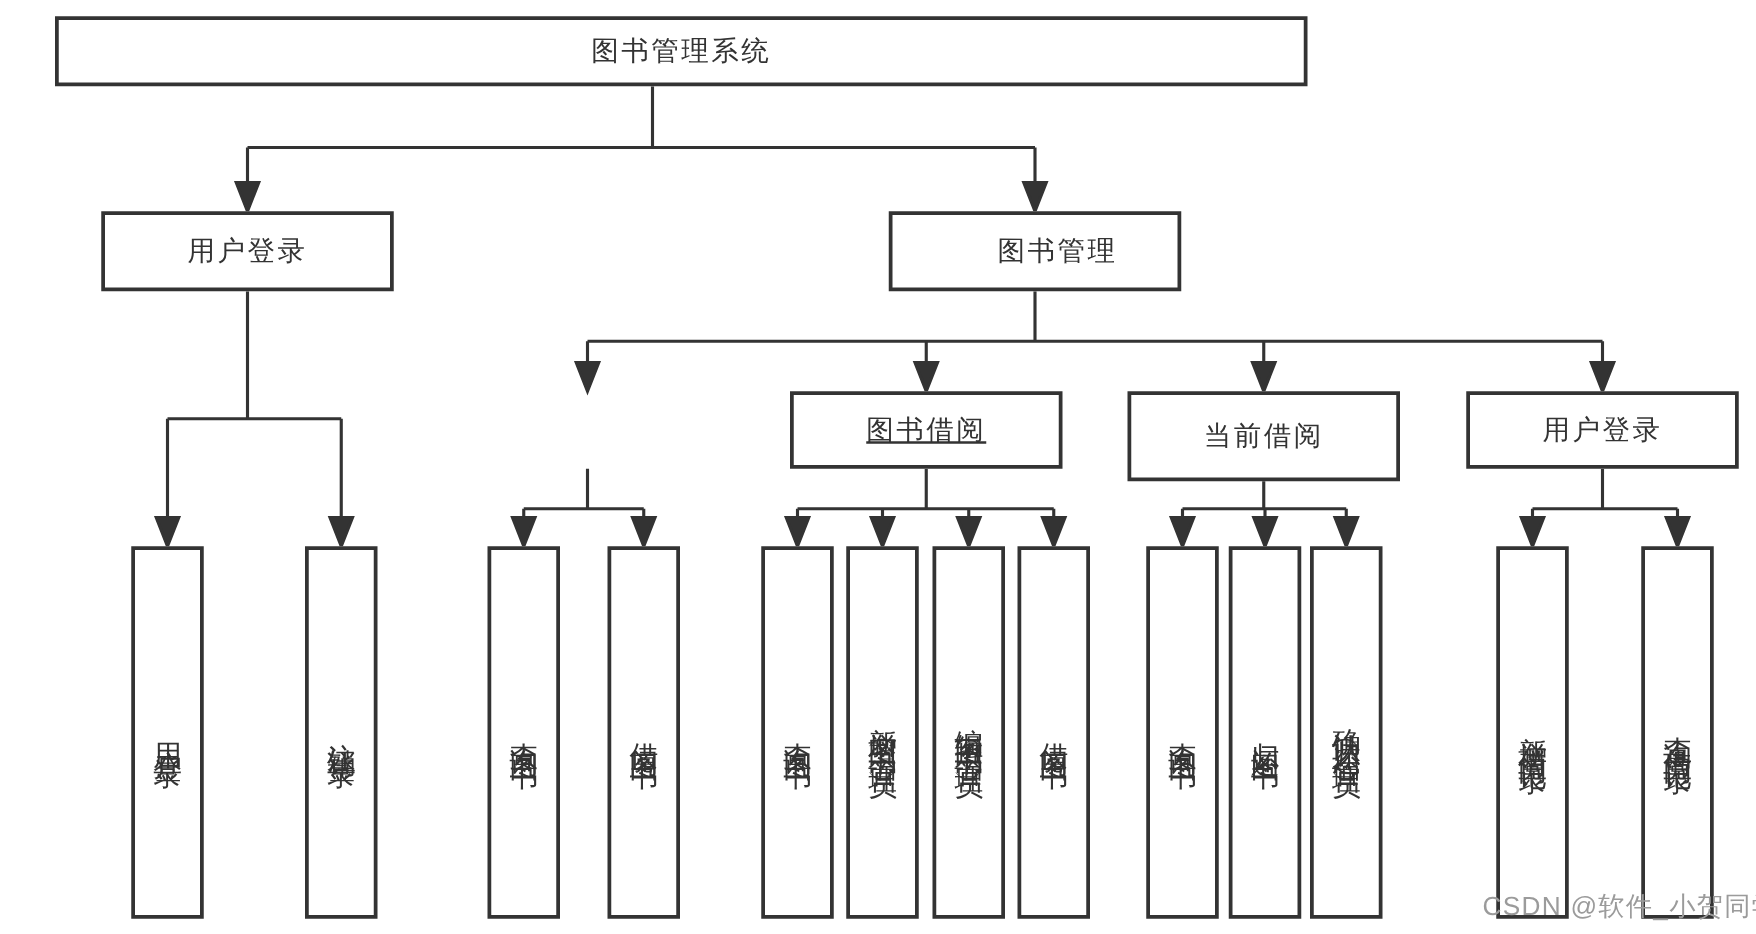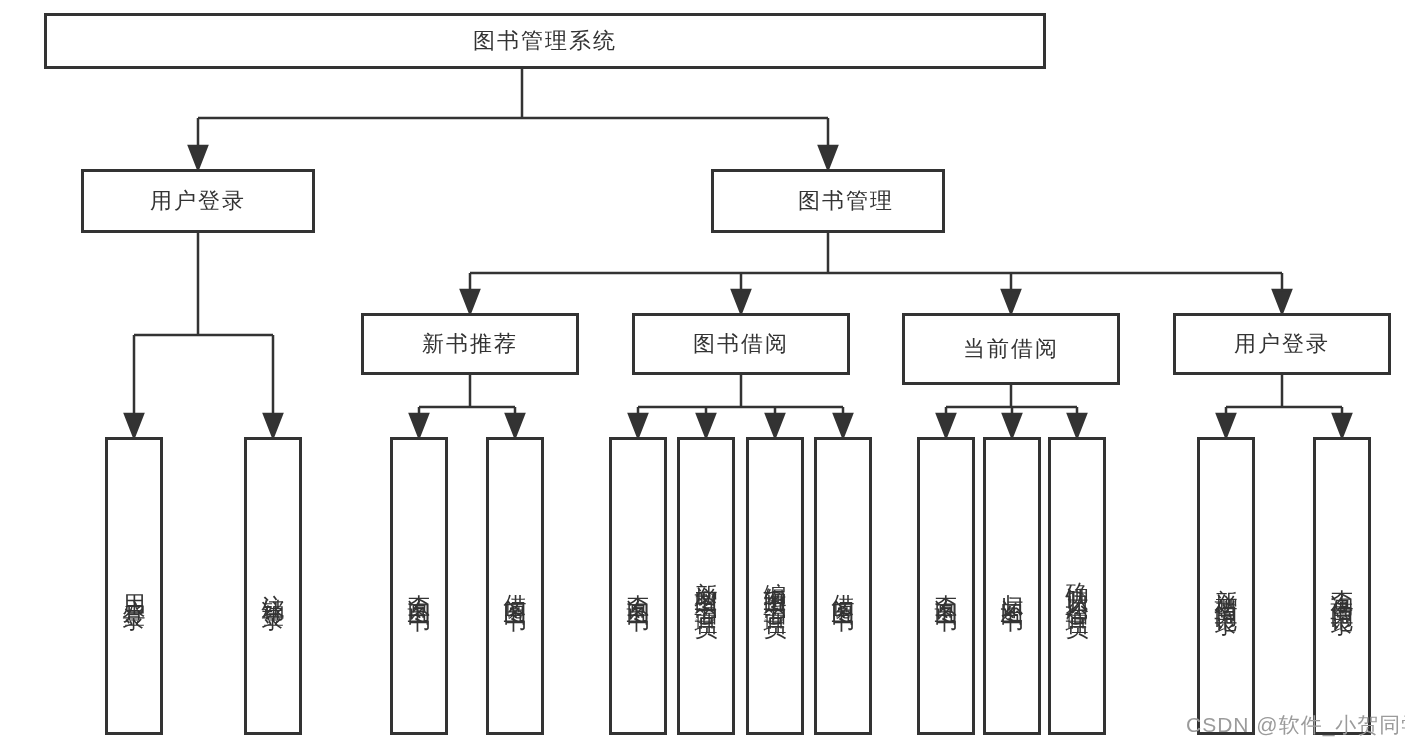--- a/index.html
+++ b/index.html
@@ -81,22 +81,21 @@
     <path fill="none" d="M1282,375 V407 M1226,407 H1342 M1226,407 V414 M1342,407 V414"></path>
     <polygon points="1217,414 1235,414 1226,437"></polygon>
     <polygon points="1333,414 1351,414 1342,437"></polygon>
   </svg>
 
   <div class="node" style="left:21px;top:13px;width:1002px;height:56px;margin-left:23px;">图书管理系统</div>
 
   <div class="node" style="left:81px;top:169px;width:234px;height:64px;">用户登录</div>
   <div class="node" style="left:711px;top:169px;width:234px;height:64px;padding-left:36px;">图书管理</div>
 
-  <div class="node" style="left:361px;top:313px;width:218px;height:62px;">新书推荐</div>
-  <div class="node" style="left:632px;top:313px;width:218px;height:62px;">图书借阅</div>
+  <div class="node" style="left:632px;top:313px;width:218px;height:62px;text-decoration:underline;">图书借阅</div>
   <div class="node" style="left:902px;top:313px;width:218px;height:72px;">当前借阅</div>
   <div class="node" style="left:1173px;top:313px;width:218px;height:62px;">用户登录</div>
 
   <div class="node leaf" style="left:105px;top:437px;width:58px;height:298px;">用户登录</div>
   <div class="node leaf" style="left:244px;top:437px;width:58px;height:298px;">注销登录</div>
 
   <div class="node leaf" style="left:390px;top:437px;width:58px;height:298px;">查询图书</div>
   <div class="node leaf" style="left:486px;top:437px;width:58px;height:298px;">借阅图书</div>
 
   <div class="node leaf" style="left:609px;top:437px;width:58px;height:298px;">查询图书</div>

